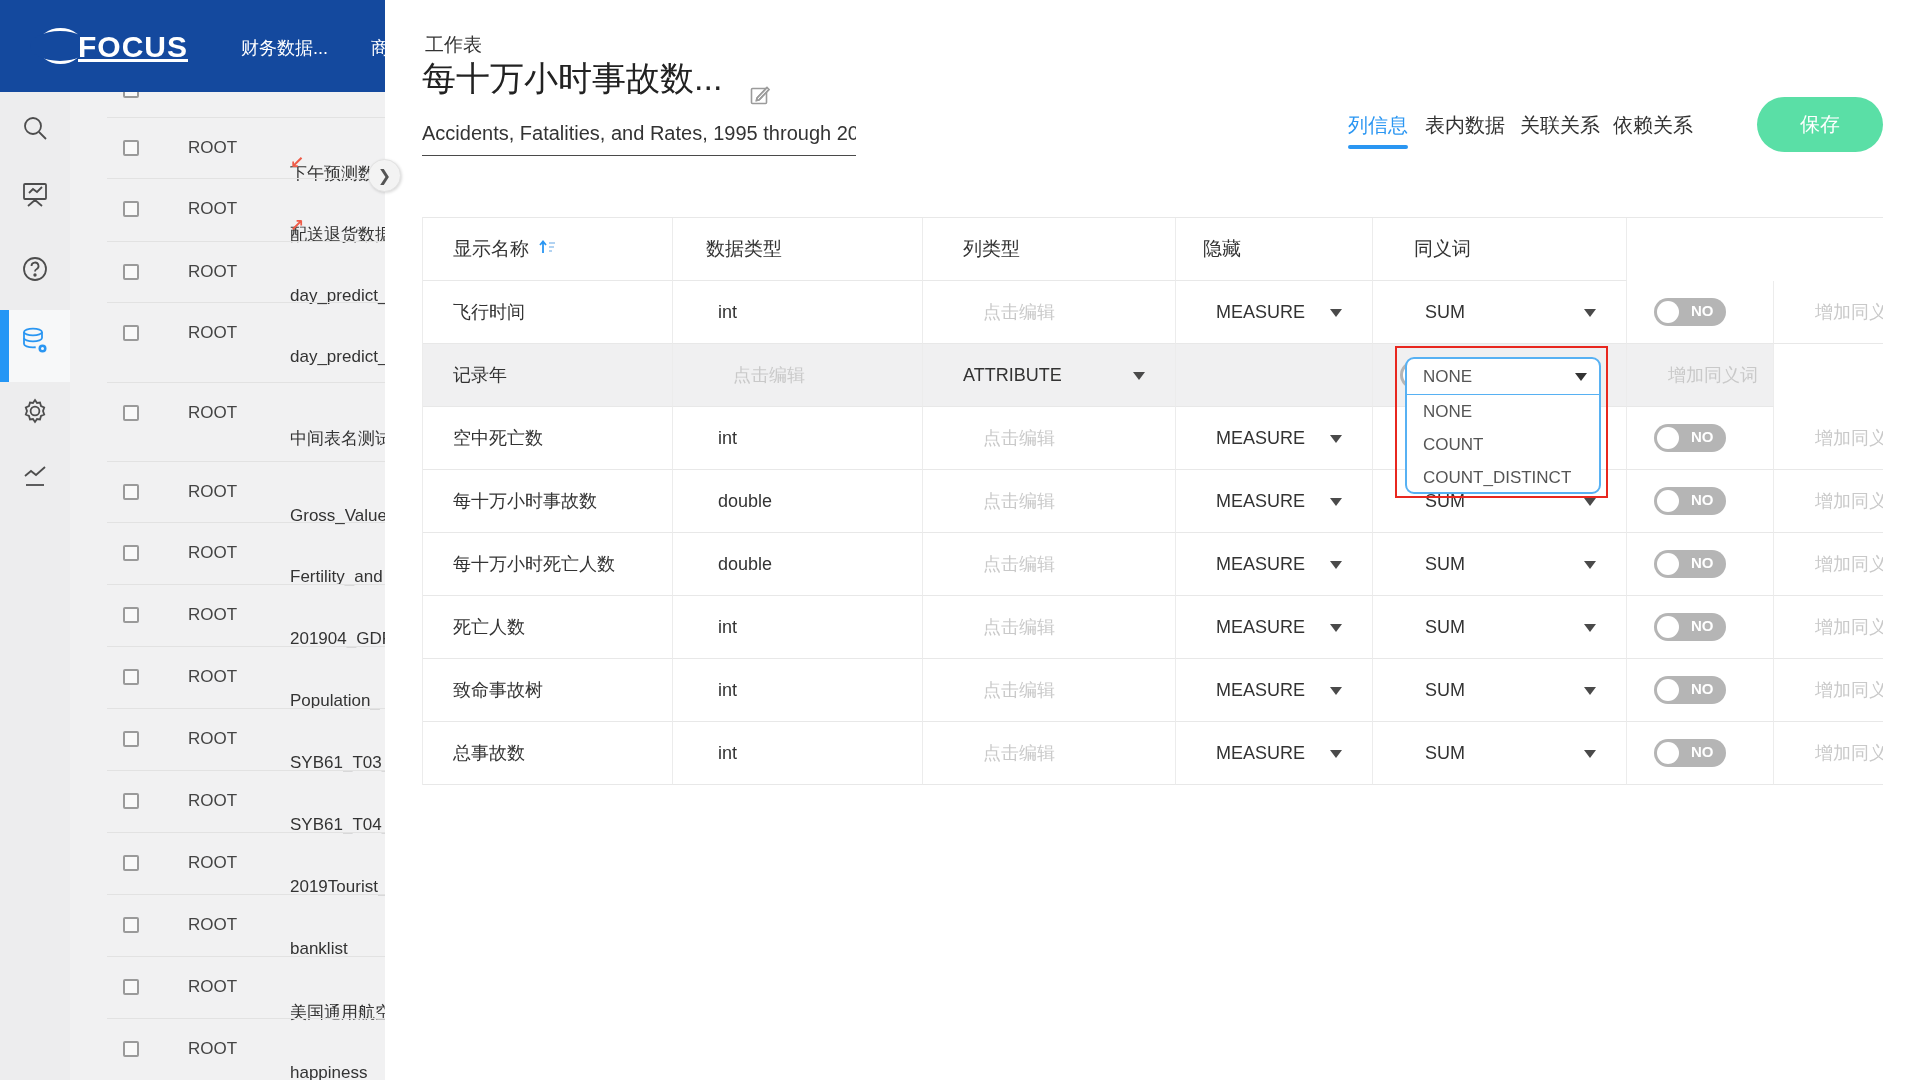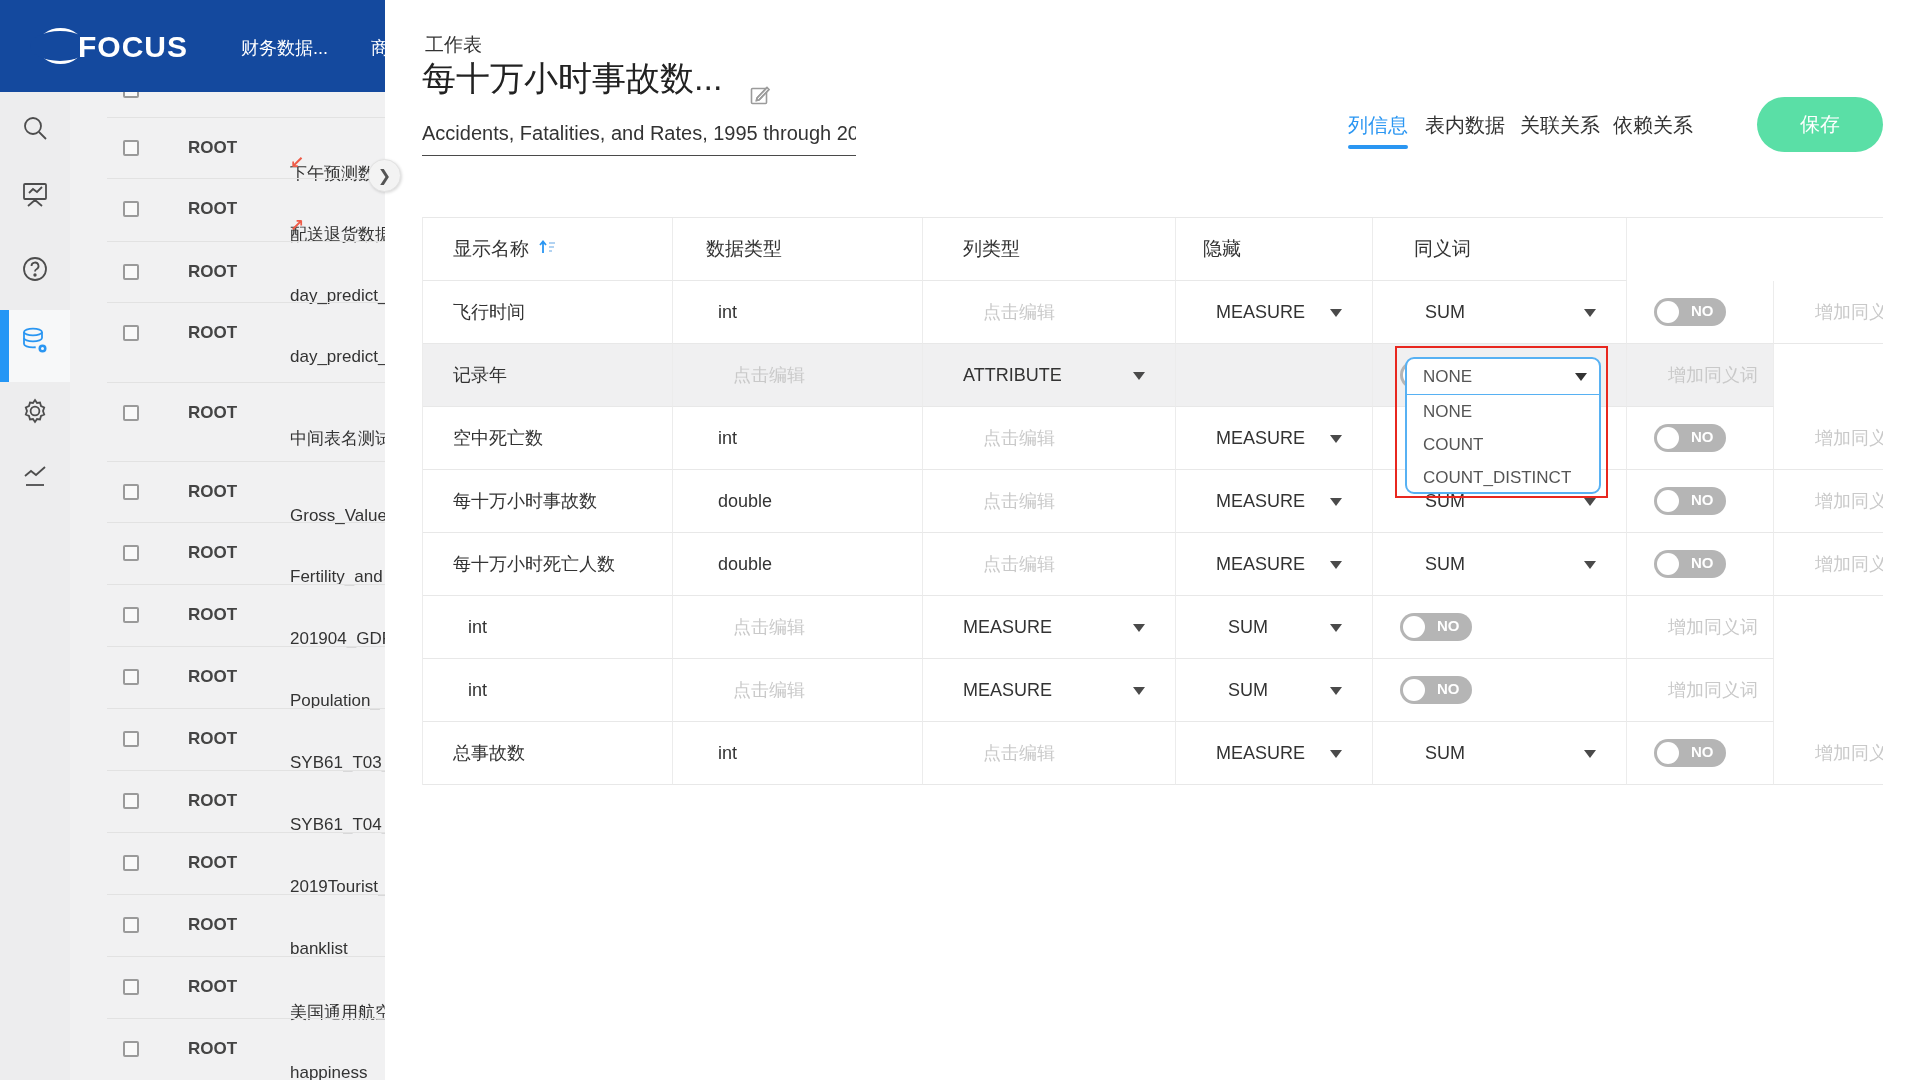--- a/index.html
+++ b/index.html
@@ -5,35 +5,35 @@
   * { margin:0; padding:0; box-sizing:border-box; }
   html,body { width:1920px; height:1080px; overflow:hidden;
     font-family:"Liberation Sans","DejaVu Sans",sans-serif; background:#fff; }
   #stage { position:absolute; inset:0; width:1920px; height:1080px; }
 
   
   #topbar { position:absolute; left:0; top:0; width:385px; height:92px; background:#14499e; z-index:1; }
   #logo-mark { position:absolute; left:36px; top:26px; width:40px; height:40px; }
   #logo-mark .c1 { position:absolute; left:2px; top:2px; width:36px; height:36px; border-radius:50%; background:#fff; }
   #logo-mark .c2 { position:absolute; left:-6px; top:5px; width:30px; height:30px; border-radius:50%; background:#14499e; }
-  #logo-text { position:absolute; left:78px; top:30px; color:#fff; font-size:30px; font-weight:bold; letter-spacing:1px; }
+  #logo-text { position:absolute; left:78px; top:30px; color:#fff; font-size:30px; font-weight:bold; letter-spacing:1px;text-decoration:underline; }
   .topnav-item { position:absolute; top:36px; color:#fff; font-size:18px; white-space:nowrap; }
 
   
   #sidebar { position:absolute; left:0; top:92px; width:70px; height:988px; background:#ededee; z-index:1; }
   #sidebar-active { position:absolute; left:0; top:218px; width:70px; height:72px; background:#f7f8f9; }
   #sidebar-active .bar { position:absolute; left:0; top:0; width:9px; height:72px; background:#2496f5; }
   .side-icon { position:absolute; left:35px; transform:translate(-50%,-50%); width:30px; height:30px; display:flex; align-items:center; justify-content:center; }
 
   
   #tree { position:absolute; left:70px; top:92px; width:315px; height:988px; background:#f1f1f2; overflow:hidden; z-index:1; }
   .tree-row { position:absolute; left:0; width:315px; height:62px; }
   .tree-row .sep { position:absolute; left:37px; right:0; top:0; height:1px; background:#e2e2e2; }
   .tree-check { position:absolute; left:53px; top:23px; width:16px; height:16px; border:2px solid #9a9a9a; border-radius:2px; background:#f9f9f9; }
-  .tree-root { position:absolute; left:118px; top:21px; font-size:17px; color:#444;font-weight:bold; }
+  .tree-root { position:absolute; left:118px; top:21px; font-size:17px; color:#444; }
   .tree-name { position:absolute; left:220px; top:21px; font-size:17px; color:#333; white-space:nowrap;margin-top:24px; }
   .tree-arrow { position:absolute; left:220px; font-size:17px; font-weight:bold; color:#ee5c49; }
   #partial-check { position:absolute; left:53px; top:-9px; width:16px; height:15px; border:2px solid #9a9a9a; border-radius:2px; background:#f9f9f9; }
 
   
   #content { position:absolute; left:385px; top:0; width:1535px; height:1080px; background:#fff; z-index:5; }
   #sheet-type { position:absolute; left:40px; top:32px; font-size:19px; color:#333; }
   #sheet-title { position:absolute; left:37px; top:56px; font-size:34px; color:#222; }
   #edit-icon { position:absolute; left:364px; top:84px; width:22px; height:22px; }
   #subtitle { position:absolute; left:37px; top:122px; width:434px; font-size:20px; color:#333;
@@ -405,20 +405,21 @@
               <div class="toggle">
                 <span class="knob"></span>
                 <span class="tlabel">NO</span>
               </div>
             </div>
             <div class="c6">
               <span class="placeholder">增加同义词</span>
             </div>
           </div>
           <div class="trow tbody">
+            <div class="c0">死亡人数</div>
             <div class="c1">int</div>
             <div class="c2">
               <span class="placeholder">点击编辑</span>
             </div>
             <div class="c3">
               <span>MEASURE</span>
               <span class="caret"></span>
             </div>
             <div class="c4">
               <span>SUM</span>
@@ -428,20 +429,21 @@
               <div class="toggle">
                 <span class="knob"></span>
                 <span class="tlabel">NO</span>
               </div>
             </div>
             <div class="c6">
               <span class="placeholder">增加同义词</span>
             </div>
           </div>
           <div class="trow tbody">
+            <div class="c0">致命事故树</div>
             <div class="c1">int</div>
             <div class="c2">
               <span class="placeholder">点击编辑</span>
             </div>
             <div class="c3">
               <span>MEASURE</span>
               <span class="caret"></span>
             </div>
             <div class="c4">
               <span>SUM</span>

